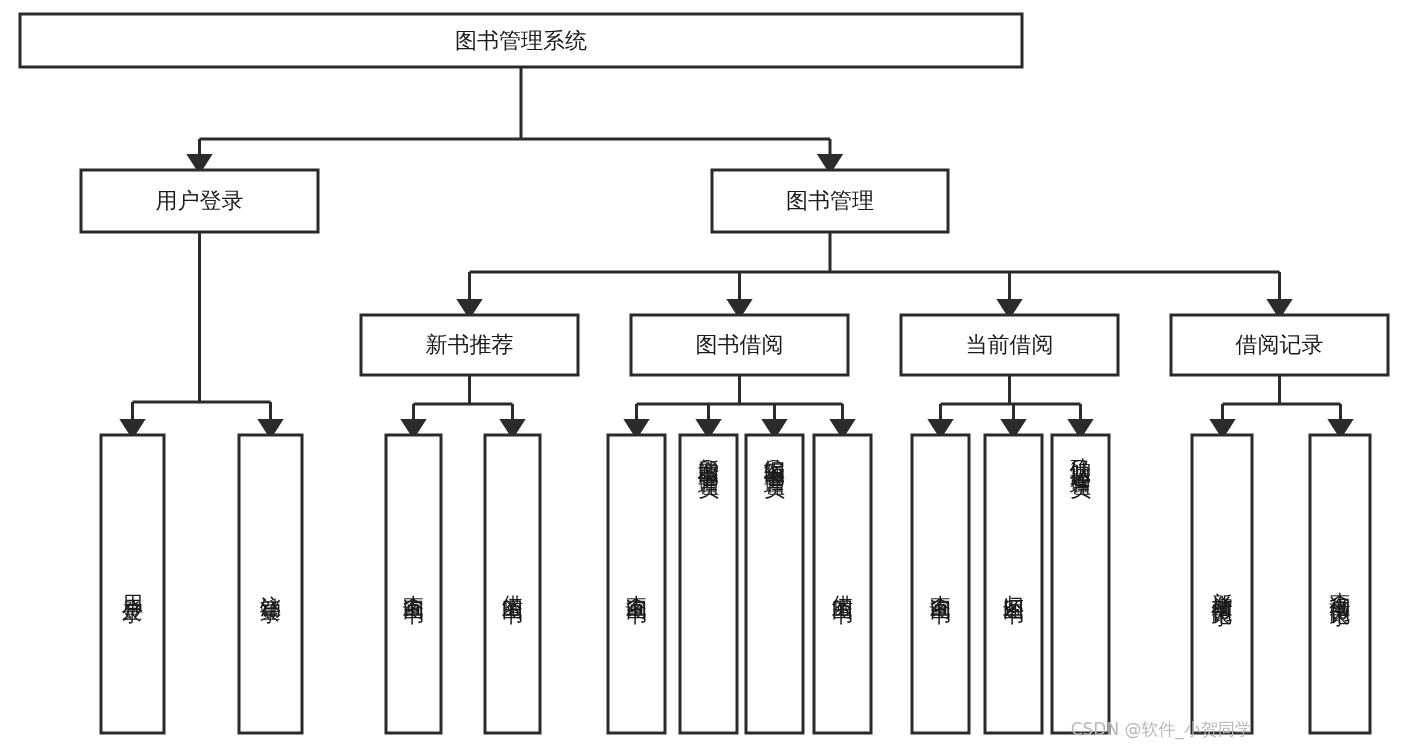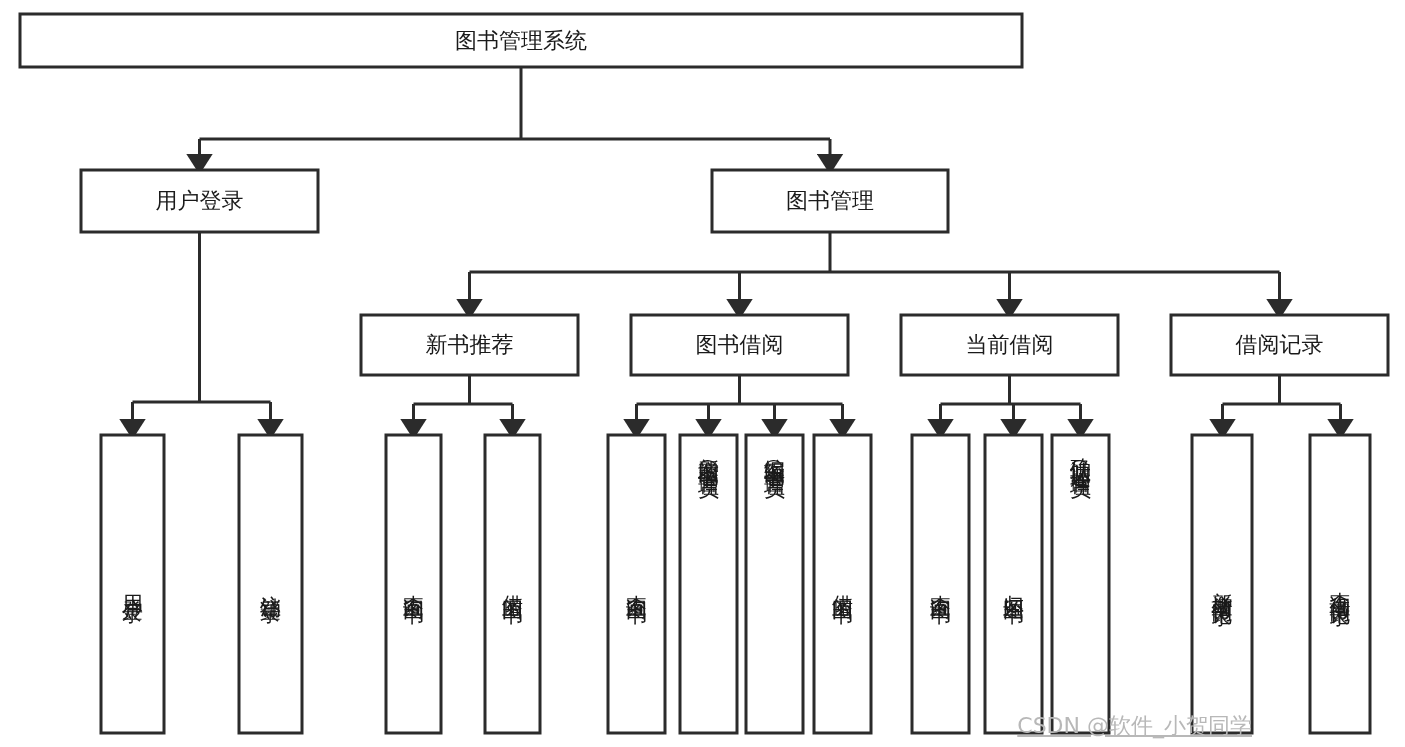--- a/index.html
+++ b/index.html
@@ -42,25 +42,24 @@
     font-size: 22px;
     fill: #1a1a1a;
     text-anchor: middle;
     dominant-baseline: middle;
   }
   .watermark {
     position: absolute;
     right: 10px;
     bottom: 6px;
     font-family: "DejaVu Sans", "Liberation Sans", sans-serif;
-    font-size: 22px;
+    font-size: 17px;
     color: #b8b8b8;
     white-space: nowrap;
     pointer-events: none;
-    text-decoration: underline;
   }
   .vlabel-wrap {
     position: absolute;
     display: flex;
     align-items: center;
     justify-content: center;
     pointer-events: none;
   }
   .vlabel-wrap.top-aligned {
     align-items: flex-start;

